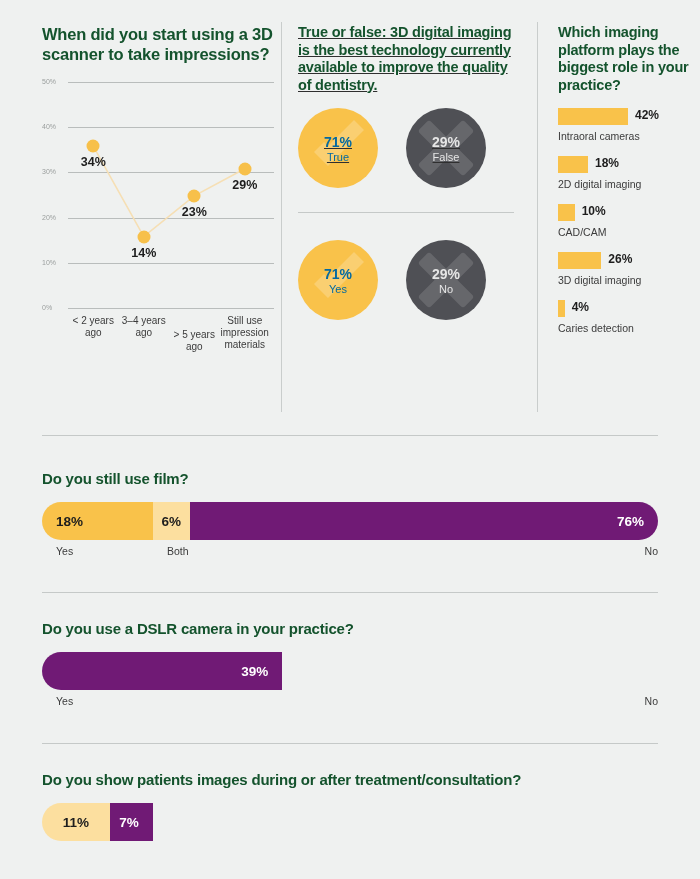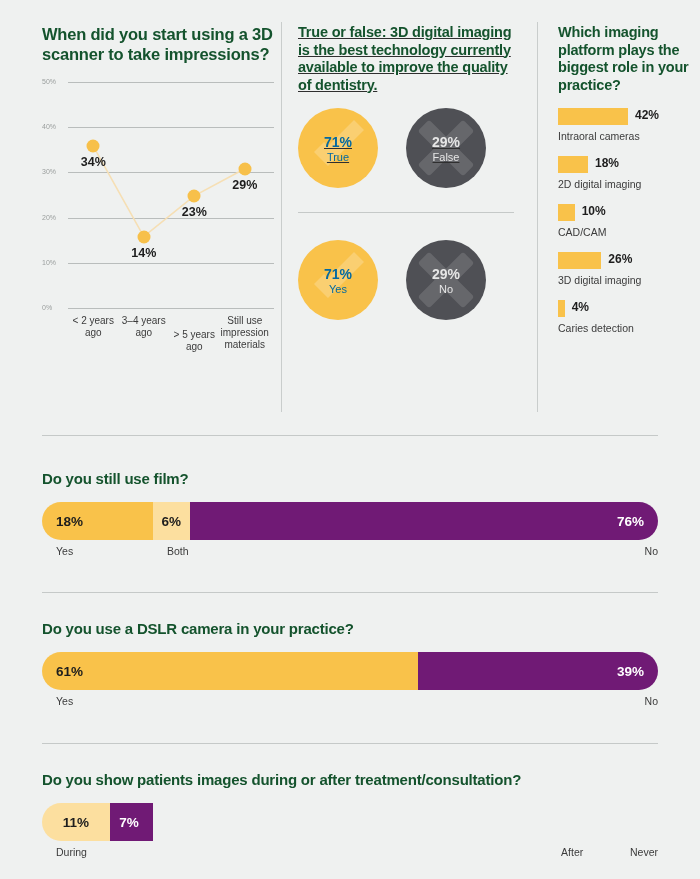--- a/index.html
+++ b/index.html
@@ -229,23 +229,20 @@
         <div class="barlabel" style="left: calc(0% + 14px);">Yes</div>
         <div class="barlabel" style="left: calc(18% + 14px);">Both</div>
         <div class="barlabel" style="right: 0px;">No</div>
       </div>
   </div>
 
   <div class="hdiv" style="left:42px;top:592px;width:616px;"></div>
   <div class="section" id="sec-dslr" style="top:620px;">
     <div class="q-title">Do you use a DSLR camera in your practice?</div>
     <div class="bar" id="bar-dslr">
-        <div class="seg left seg-yellow" style="width: 61%;">
-          <span class="segpct">61%</span>
-        </div>
         <div class="seg right seg-dark" style="width: 39%;">
           <span class="segpct">39%</span>
         </div>
       </div>
     <div class="barlabels" id="lbl-dslr">
         <div class="barlabel" style="left: calc(0% + 14px);">Yes</div>
         <div class="barlabel" style="right: 0px;">No</div>
       </div>
   </div>
 
@@ -253,20 +250,15 @@
   <div class="section" id="sec-show" style="top:771px;">
     <div class="q-title">Do you show patients images during or after treatment/consultation?</div>
     <div class="bar" id="bar-show">
         <div class="seg mid seg-lightyellow" style="width: 11%;">
           <span class="segpct">11%</span>
         </div>
         <div class="seg right seg-dark" style="width: 7%;">
           <span class="segpct">7%</span>
         </div>
       </div>
-    <div class="barlabels" id="lbl-show">
-        <div class="barlabel" style="left: calc(0% + 14px);">During</div>
-        <div class="barlabel" style="left: calc(82% + 14px);">After</div>
-        <div class="barlabel" style="right: 0px;">Never</div>
-      </div>
   </div>
 
 </div>
 
 </body></html>

